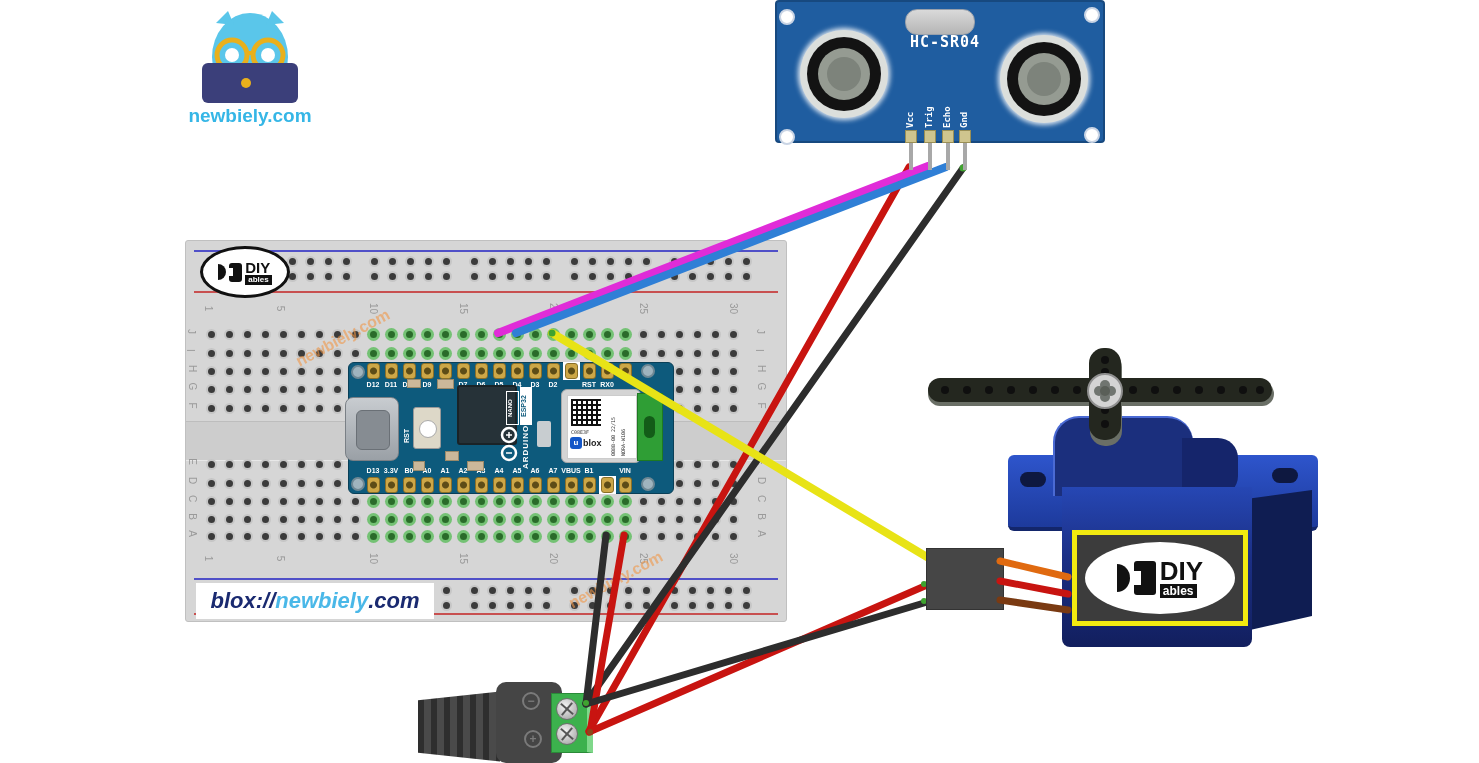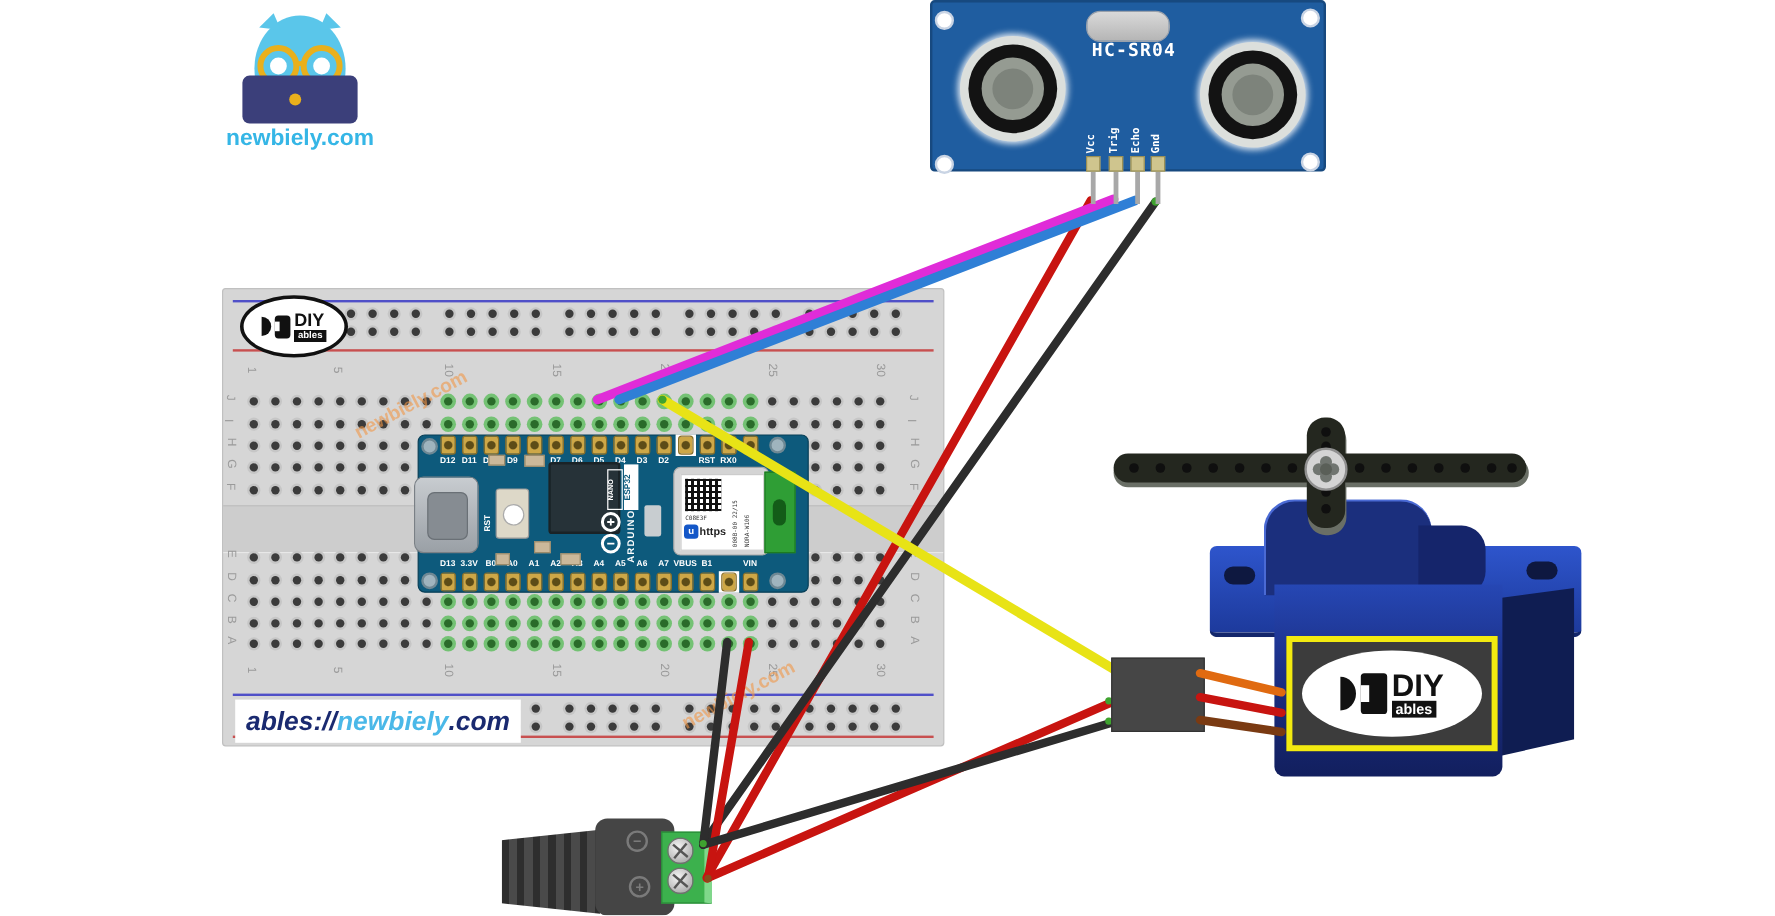--- a/index.html
+++ b/index.html
@@ -560,21 +560,21 @@
       <span class="diy-ic1" style="width:8px;height:16px;border-radius:0 100% 100% 0 / 0 50% 50% 0;"></span>
       <span class="diy-ic2" style="width:13px;height:19px;">
           <i style="width:4px;height:8px;"></i>
         </span>
       <span style="display:flex;flex-direction:column;align-items:flex-start;">
         <span class="diy-txt" style="font-size:15px;">DIY</span>
         <span class="diy-ables" style="font-size:8px;">ables</span>
       </span>
     </div>
     <div id="url-box">
-      <span style="color:#1a2a70;">ables://</span>
+      <span style="color:#1a2a70;">blox://</span>
         <span style="color:#4ab8e8;">newbiely</span>
         <span style="color:#1a2a70;">.com</span>
     </div>
     <div class="wm" style="left:105px;top:88px;">newbiely.com</div>
     <div class="wm" style="left:378px;top:330px;">newbiely.com</div>
   </div>
 
   <div class="abs" id="arduino">
     <div class="mount" style="left:2px;top:2px;"></div>
     <div class="mount" style="left:292px;top:1px;"></div>
@@ -671,21 +671,21 @@
     </svg>
     <div class="abs" style="left:172px;top:62px;height:44px;color:#fff;font:bold 8px 'Liberation Sans',sans-serif;letter-spacing:1px;writing-mode:vertical-rl;transform:rotate(180deg);">ARDUINO</div>
     <div class="abs" style="left:188px;top:58px;width:14px;height:26px;background:#c8cdd0;border-radius:2px;"></div>
 
     <div class="abs" style="left:212px;top:26px;width:78px;height:72px;background:#d4d4d4;border:1px solid #a8a8a8;border-radius:6px;">
       <div class="abs" style="left:5px;top:5px;width:68px;height:62px;background:#fff;border:1px solid #ccc;">
         <div class="abs" style="left:3px;top:3px;width:30px;height:27px;background-image:repeating-linear-gradient(0deg,#111 0 2px,transparent 2px 5px),repeating-linear-gradient(90deg,#111 0 2px,#fff 2px 5px);"></div>
         <div class="abs" style="left:3px;top:33px;font:5px 'DejaVu Sans Mono',monospace;color:#333;">C08E3F</div>
         <div class="abs" style="left:2px;top:41px;display:flex;align-items:center;gap:1px;">
           <span style="display:inline-block;width:12px;height:12px;background:#1457c8;border-radius:3px;color:#fff;font:bold 8px 'Liberation Sans',sans-serif;text-align:center;line-height:12px;">u</span>
-          <span style="font:bold 9px 'Liberation Sans',sans-serif;color:#222;">https</span>
+          <span style="font:bold 9px 'Liberation Sans',sans-serif;color:#222;">blox</span>
         </div>
         <div class="abs" style="left:42px;top:2px;height:58px;font:5px 'DejaVu Sans Mono',monospace;color:#333;writing-mode:vertical-rl;transform:rotate(180deg);">008B-00 22/15</div>
         <div class="abs" style="left:52px;top:2px;height:58px;font:5px 'DejaVu Sans Mono',monospace;color:#333;writing-mode:vertical-rl;transform:rotate(180deg);">NORA-W106</div>
       </div>
     </div>
     <div class="abs" style="left:288px;top:30px;width:24px;height:66px;background:#2f9e35;border:1px solid #1d7a22;">
       <div class="abs" style="left:6px;top:22px;width:11px;height:22px;border-radius:6px;background:#135c18;"></div>
     </div>
   </div>
 

